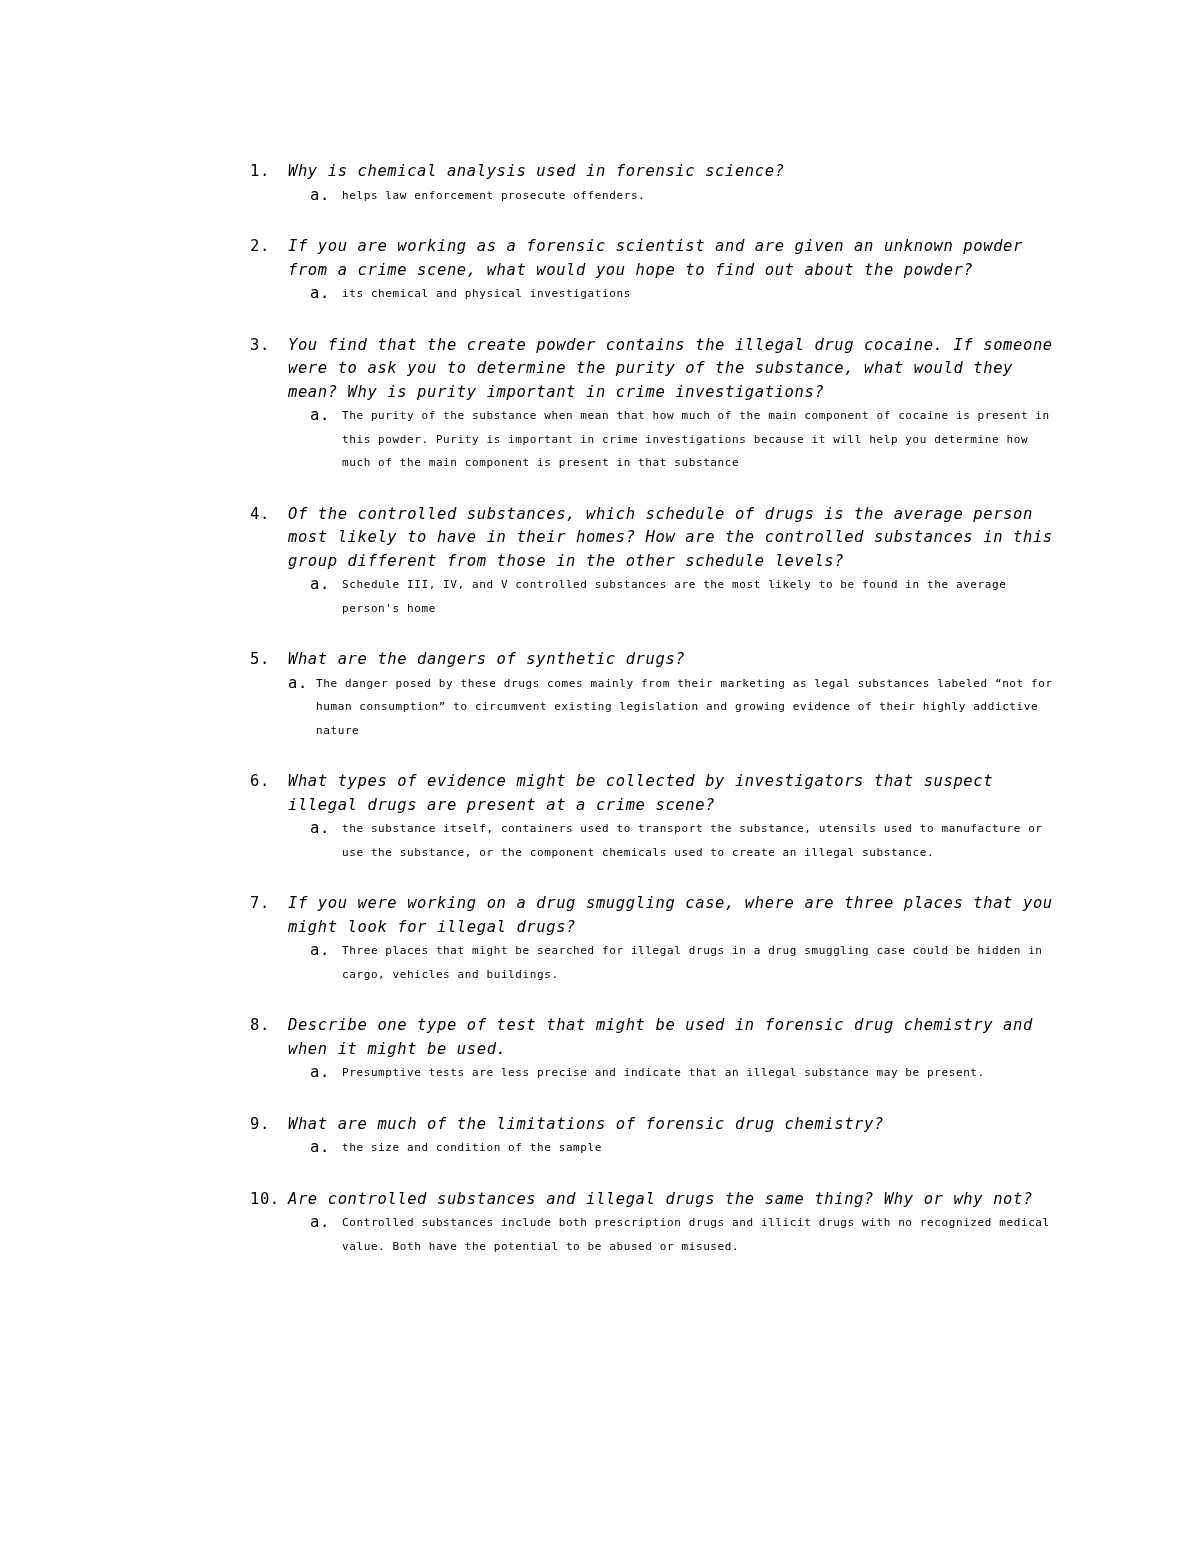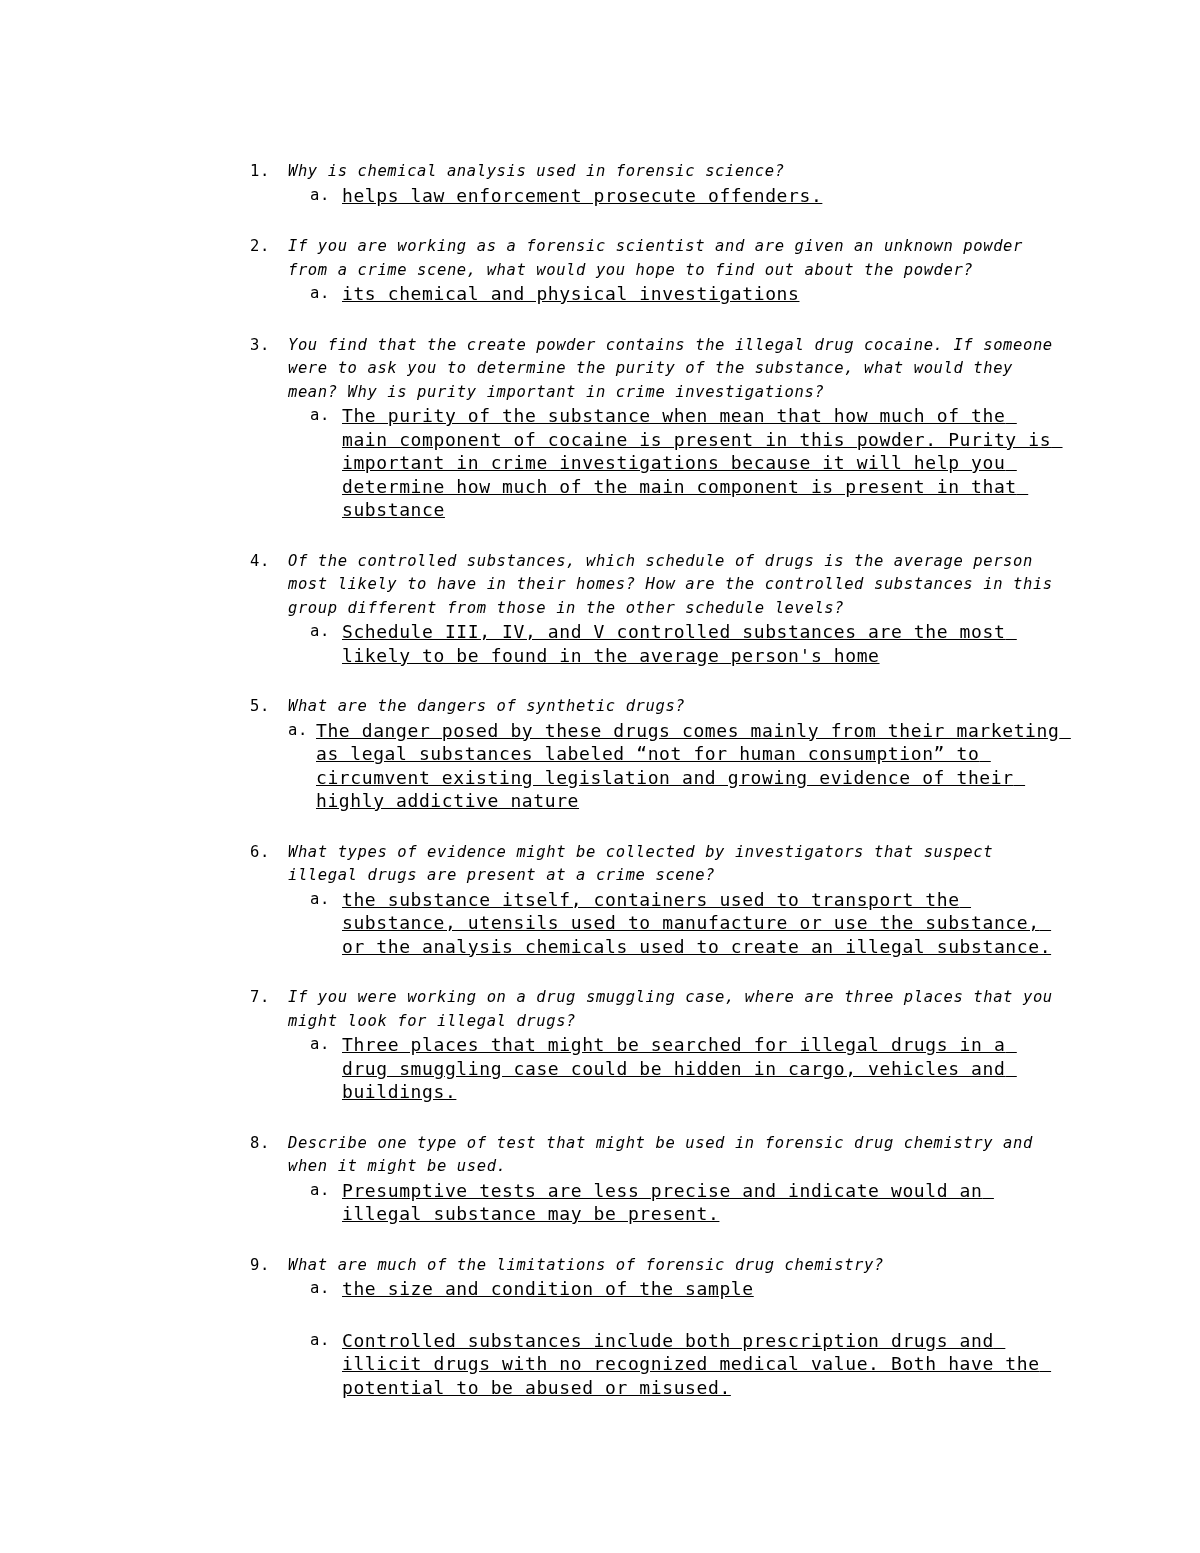--- a/index.html
+++ b/index.html
@@ -65,25 +65,24 @@
     font-size: 15.5px;
     line-height: 23.5px;
     letter-spacing: 0.6px;
     white-space: pre;
   }
   .a-label.tight {
     width: 28px;
   }
   .a-text {
     flex: 1 1 auto;
-    font-size: 18px;
+    font-size: 11px;
     line-height: 23.5px;
     letter-spacing: 0.6px;
     white-space: pre-wrap;
-    text-decoration: underline;
   }
 </style>
 </head>
 <body>
 
 <div class="page">
   <ol class="qa-list">
       <li class="qa-item">
         <div class="q-line">
           <span class="q-num">1.</span>
@@ -134,53 +133,57 @@
           <span class="a-text">The danger posed by these drugs comes mainly from their marketing as legal substances labeled “not for human consumption” to circumvent existing legislation and growing evidence of their highly addictive nature</span>
         </div>
       </li>
       <li class="qa-item">
         <div class="q-line">
           <span class="q-num">6.</span>
           <span class="q-text">What types of evidence might be collected by investigators that suspect illegal drugs are present at a crime scene?</span>
         </div>
         <div class="a-line">
           <span class="a-label">a.</span>
-          <span class="a-text">the substance itself, containers used to transport the substance, utensils used to manufacture or use the substance, or the analysis chemicals used to create an illegal substance.</span>
+          <span class="a-text">the substance itself, containers used to transport the substance, utensils used to manufacture or use the substance, or the component chemicals used to create an illegal substance.</span>
         </div>
       </li>
       <li class="qa-item">
         <div class="q-line">
           <span class="q-num">7.</span>
           <span class="q-text">If you were working on a drug smuggling case, where are three places that you might look for illegal drugs?</span>
         </div>
         <div class="a-line">
           <span class="a-label">a.</span>
           <span class="a-text">Three places that might be searched for illegal drugs in a drug smuggling case could be hidden in cargo, vehicles and buildings.</span>
         </div>
       </li>
       <li class="qa-item">
         <div class="q-line">
           <span class="q-num">8.</span>
           <span class="q-text">Describe one type of test that might be used in forensic drug chemistry and when it might be used.</span>
         </div>
         <div class="a-line">
           <span class="a-label">a.</span>
-          <span class="a-text">Presumptive tests are less precise and indicate would an illegal substance may be present.</span>
+          <span class="a-text">Presumptive tests are less precise and indicate that an illegal substance may be present.</span>
         </div>
       </li>
       <li class="qa-item">
         <div class="q-line">
           <span class="q-num">9.</span>
           <span class="q-text">What are much of the limitations of forensic drug chemistry?</span>
         </div>
         <div class="a-line">
           <span class="a-label">a.</span>
           <span class="a-text">the size and condition of the sample</span>
         </div>
       </li>
       <li class="qa-item">
+        <div class="q-line">
+          <span class="q-num">10.</span>
+          <span class="q-text">Are controlled substances and illegal drugs the same thing? Why or why not?</span>
+        </div>
         <div class="a-line">
           <span class="a-label">a.</span>
           <span class="a-text">Controlled substances include both prescription drugs and illicit drugs with no recognized medical value. Both have the potential to be abused or misused.</span>
         </div>
       </li>
     </ol>
 </div>
 
 </body></html>

